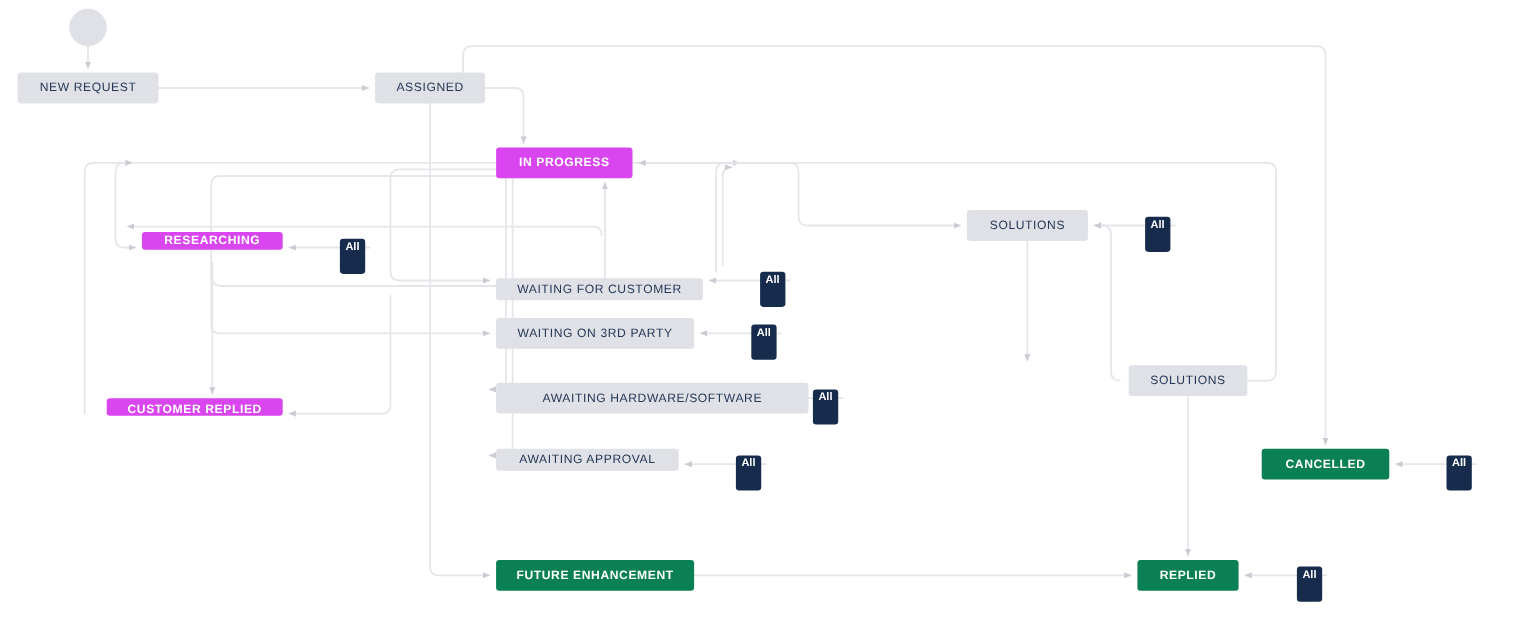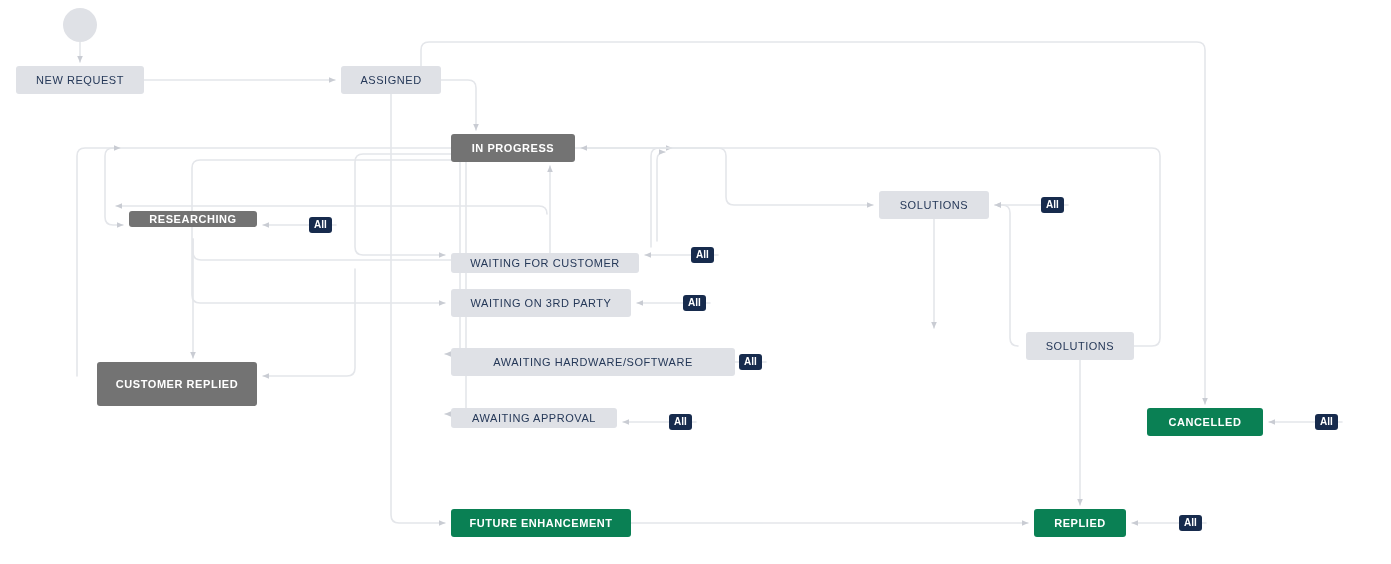--- a/index.html
+++ b/index.html
@@ -40,21 +40,21 @@
     padding: 0 22px;
     cursor: pointer;
     user-select: none;
   }
   .node.status-grey {
     background: #dfe1e6;
     color: #253858;
     font-weight: 400;
   }
   .node.status-blue {
-    background: #737373;
+    background: #d946ef;
     color: #ffffff;
     font-weight: bold;
   }
   .node.status-green {
     background: #0a8054;
     color: #ffffff;
     font-weight: bold;
   }
   .start-node {
     position: absolute;
@@ -62,21 +62,21 @@
     background: #dfe1e6;
   }
   .edge-badge {
     position: absolute;
     box-sizing: border-box;
     background: #172b4d;
     color: #ffffff;
     font-size: 10px;
     font-weight: bold;
     border-radius: 3px;
-    height: 16px;
+    height: 32px;
     line-height: 16px;
     padding: 0 5px;
     text-align: center;
     white-space: nowrap;
     cursor: pointer;
     user-select: none;
   }
 </style>
 </head>
 <body>
@@ -144,21 +144,21 @@
       </div>
       <div class="node status-grey" style="left: 451px; top: 289px; width: 180px; height: 28px;">
         <span>WAITING ON 3RD PARTY</span>
       </div>
       <div class="node status-grey" style="left: 1026px; top: 332px; width: 108px; height: 28px;">
         <span>SOLUTIONS</span>
       </div>
       <div class="node status-grey" style="left: 451px; top: 348px; width: 284px; height: 28px;">
         <span>AWAITING HARDWARE/SOFTWARE</span>
       </div>
-      <div class="node status-blue" style="left: 97px; top: 362px; width: 160px; height: 44px;">
+      <div class="node status-blue" style="left: 97px; top: 362px; width: 160px; height: 16px; align-items: flex-end;">
         <span>CUSTOMER REPLIED</span>
       </div>
       <div class="node status-grey" style="left: 451px; top: 408px; width: 166px; height: 20px;">
         <span>AWAITING APPROVAL</span>
       </div>
       <div class="node status-green" style="left: 1147px; top: 408px; width: 116px; height: 28px; align-items: center;">
         <span>CANCELLED</span>
       </div>
       <div class="node status-green" style="left: 451px; top: 509px; width: 180px; height: 28px;">
         <span>FUTURE ENHANCEMENT</span>

